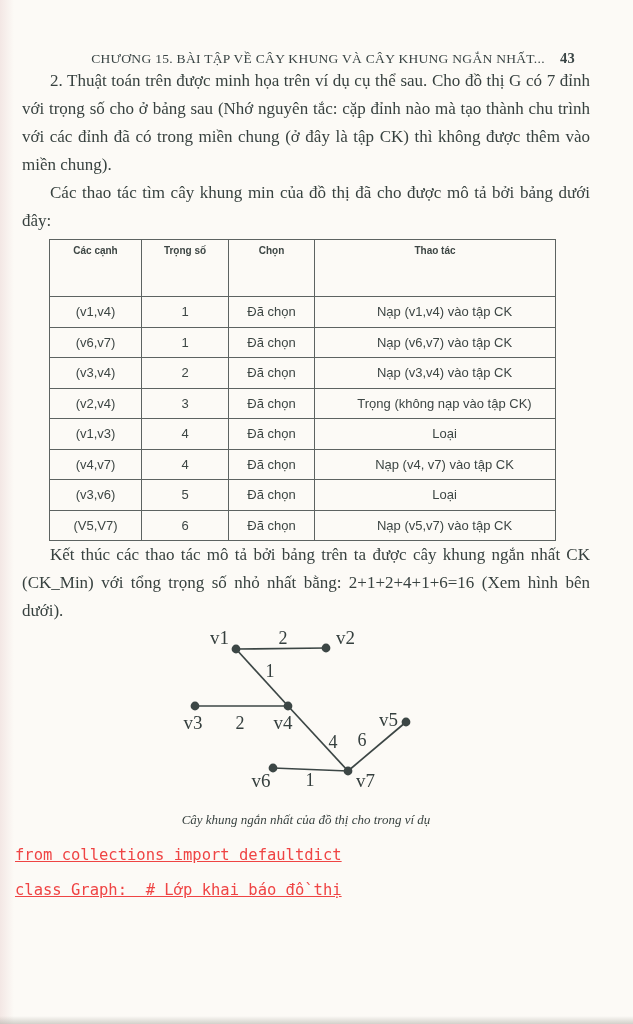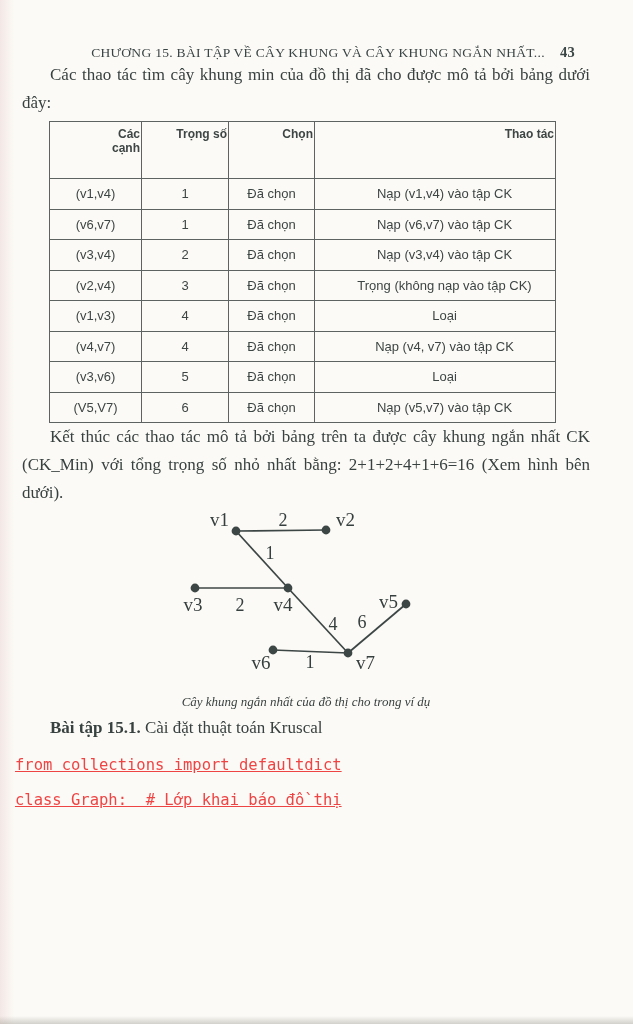--- a/index.html
+++ b/index.html
@@ -18,21 +18,21 @@
     background:linear-gradient(to right, rgba(226,196,196,0.35), rgba(226,196,196,0));
     pointer-events:none;
   }
   .page::after{
     content:"";position:absolute;left:0;bottom:0;width:100%;height:8px;
     background:linear-gradient(to bottom, rgba(180,178,172,0), rgba(160,158,150,0.45));
     pointer-events:none;
   }
   .running-head{
     display:flex;justify-content:flex-end;align-items:baseline;gap:15px;
-    margin:0;padding:24px 15px 0 0;
+    margin:0;padding:30px 15px 0 0;
     font-size:13.5px;letter-spacing:0.3px;color:#394444;
     white-space:nowrap;
   }
   .running-head .pageno{font-weight:bold;font-size:14.5px;margin-top:20px;}
   p.body{
     margin:0;text-align:justify;
     font-size:17px;line-height:28px;
   }
   p.indent{text-indent:28px;}
   .p1{margin-top:26px;}
@@ -43,21 +43,21 @@
     table-layout:fixed;
     width:494px;
     font-family:"Liberation Sans",sans-serif;
     color:#3d4644;
   }
   table.ops th, table.ops td{
     border:1.4px solid #5d6361;
   }
   table.ops th{
     height:50px;vertical-align:top;padding-top:5px;
-    font-size:12px;font-weight:bold;text-align:right;
+    font-size:10px;font-weight:bold;text-align:center;
   }
   .wrap-narrow{display:inline-block;max-width:52px;}
   table.ops td{
     height:27.5px;font-size:13px;vertical-align:middle;
   }
   td.c{text-align:center;}
   td.l{text-align:center;padding-left:20px;}
   .p3{margin-top:10px;}
   .figure{position:relative;height:172px;margin-top:1px;}
   .figure svg{position:absolute;left:143px;top:0;}
@@ -80,20 +80,21 @@
 </head>
 <body>
 
 <div class="page">
 
   <div class="running-head">
     <span>CHƯƠNG 15. BÀI TẬP VỀ CÂY KHUNG VÀ CÂY KHUNG NGẮN NHẤT...</span>
     <span class="pageno">43</span>
   </div>
 
+  <p class="body indent p1">2. Thuật toán trên được minh họa trên ví dụ cụ thể sau. Cho đồ thị G có 7 đỉnh với trọng số cho ở bảng sau (Nhớ nguyên tắc: cặp đỉnh nào mà tạo thành chu trình với các đỉnh đã có trong miền chung (ở đây là tập CK) thì không được thêm vào miền chung).</p>
 
   <p class="body indent p2">Các thao tác tìm cây khung min của đồ thị đã cho được mô tả bởi bảng dưới đây:</p>
 
   <table class="ops">
     <thead>
       <tr>
         <th style="width:89px"><span class="wrap-narrow">Các cạnh</span></th>
         <th style="width:84px"><span class="wrap-narrow">Trọng số</span></th>
         <th style="width:83px"><span>Chọn</span></th>
         <th style="width:238px"><span>Thao tác</span></th>
@@ -183,18 +184,17 @@
       <text class="gweight" x="270" y="714" text-anchor="middle">1</text>
       <text class="gweight" x="240" y="766" text-anchor="middle">2</text>
       <text class="gweight" x="333" y="785" text-anchor="middle">4</text>
       <text class="gweight" x="362" y="783" text-anchor="middle">6</text>
       <text class="gweight" x="310" y="823" text-anchor="middle">1</text>
     </svg>
   </div>
 
   <p class="caption">Cây khung ngắn nhất của đồ thị cho trong ví dụ</p>
 
-  <p class="body indent exercise"><b>Bài tập 15.1.</b> <span>Cài đặt thuật toán Kruscal</span></p>
 
   <pre class="code">from collections import defaultdict</pre>
   <pre class="code code2">class Graph:  # Lớp khai báo đồ thị</pre>
 
 </div>
 
 </body></html>

